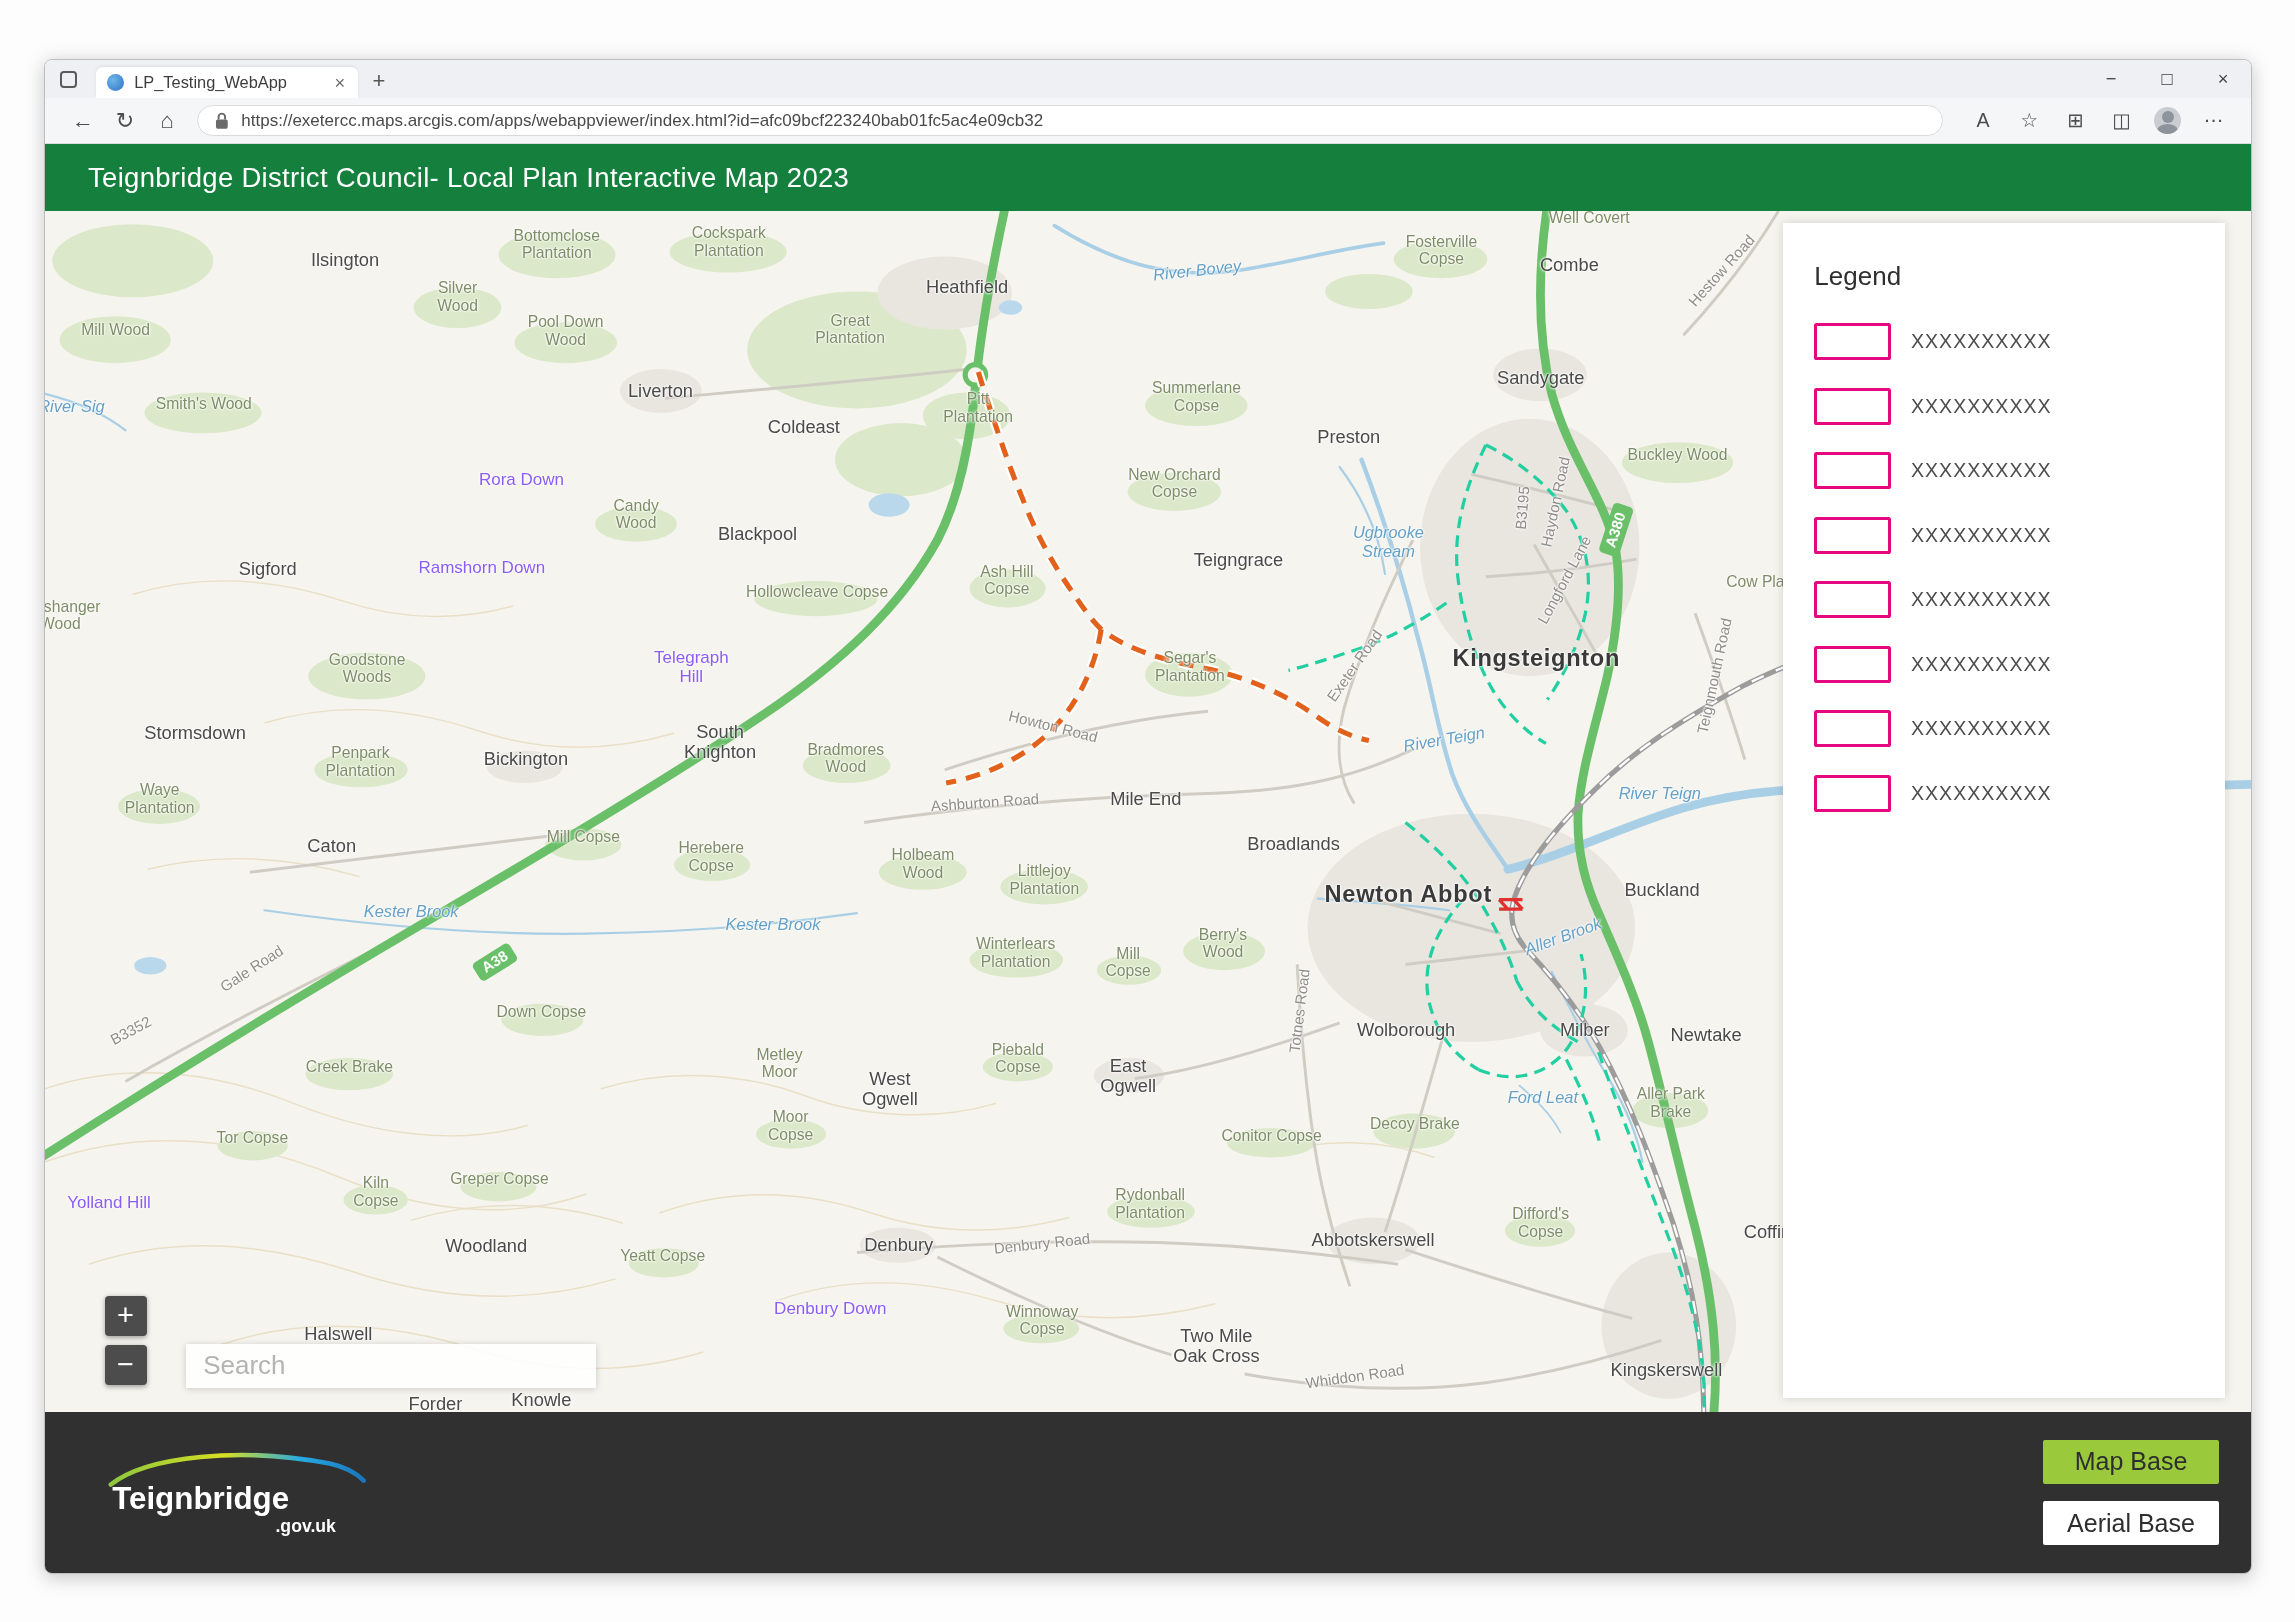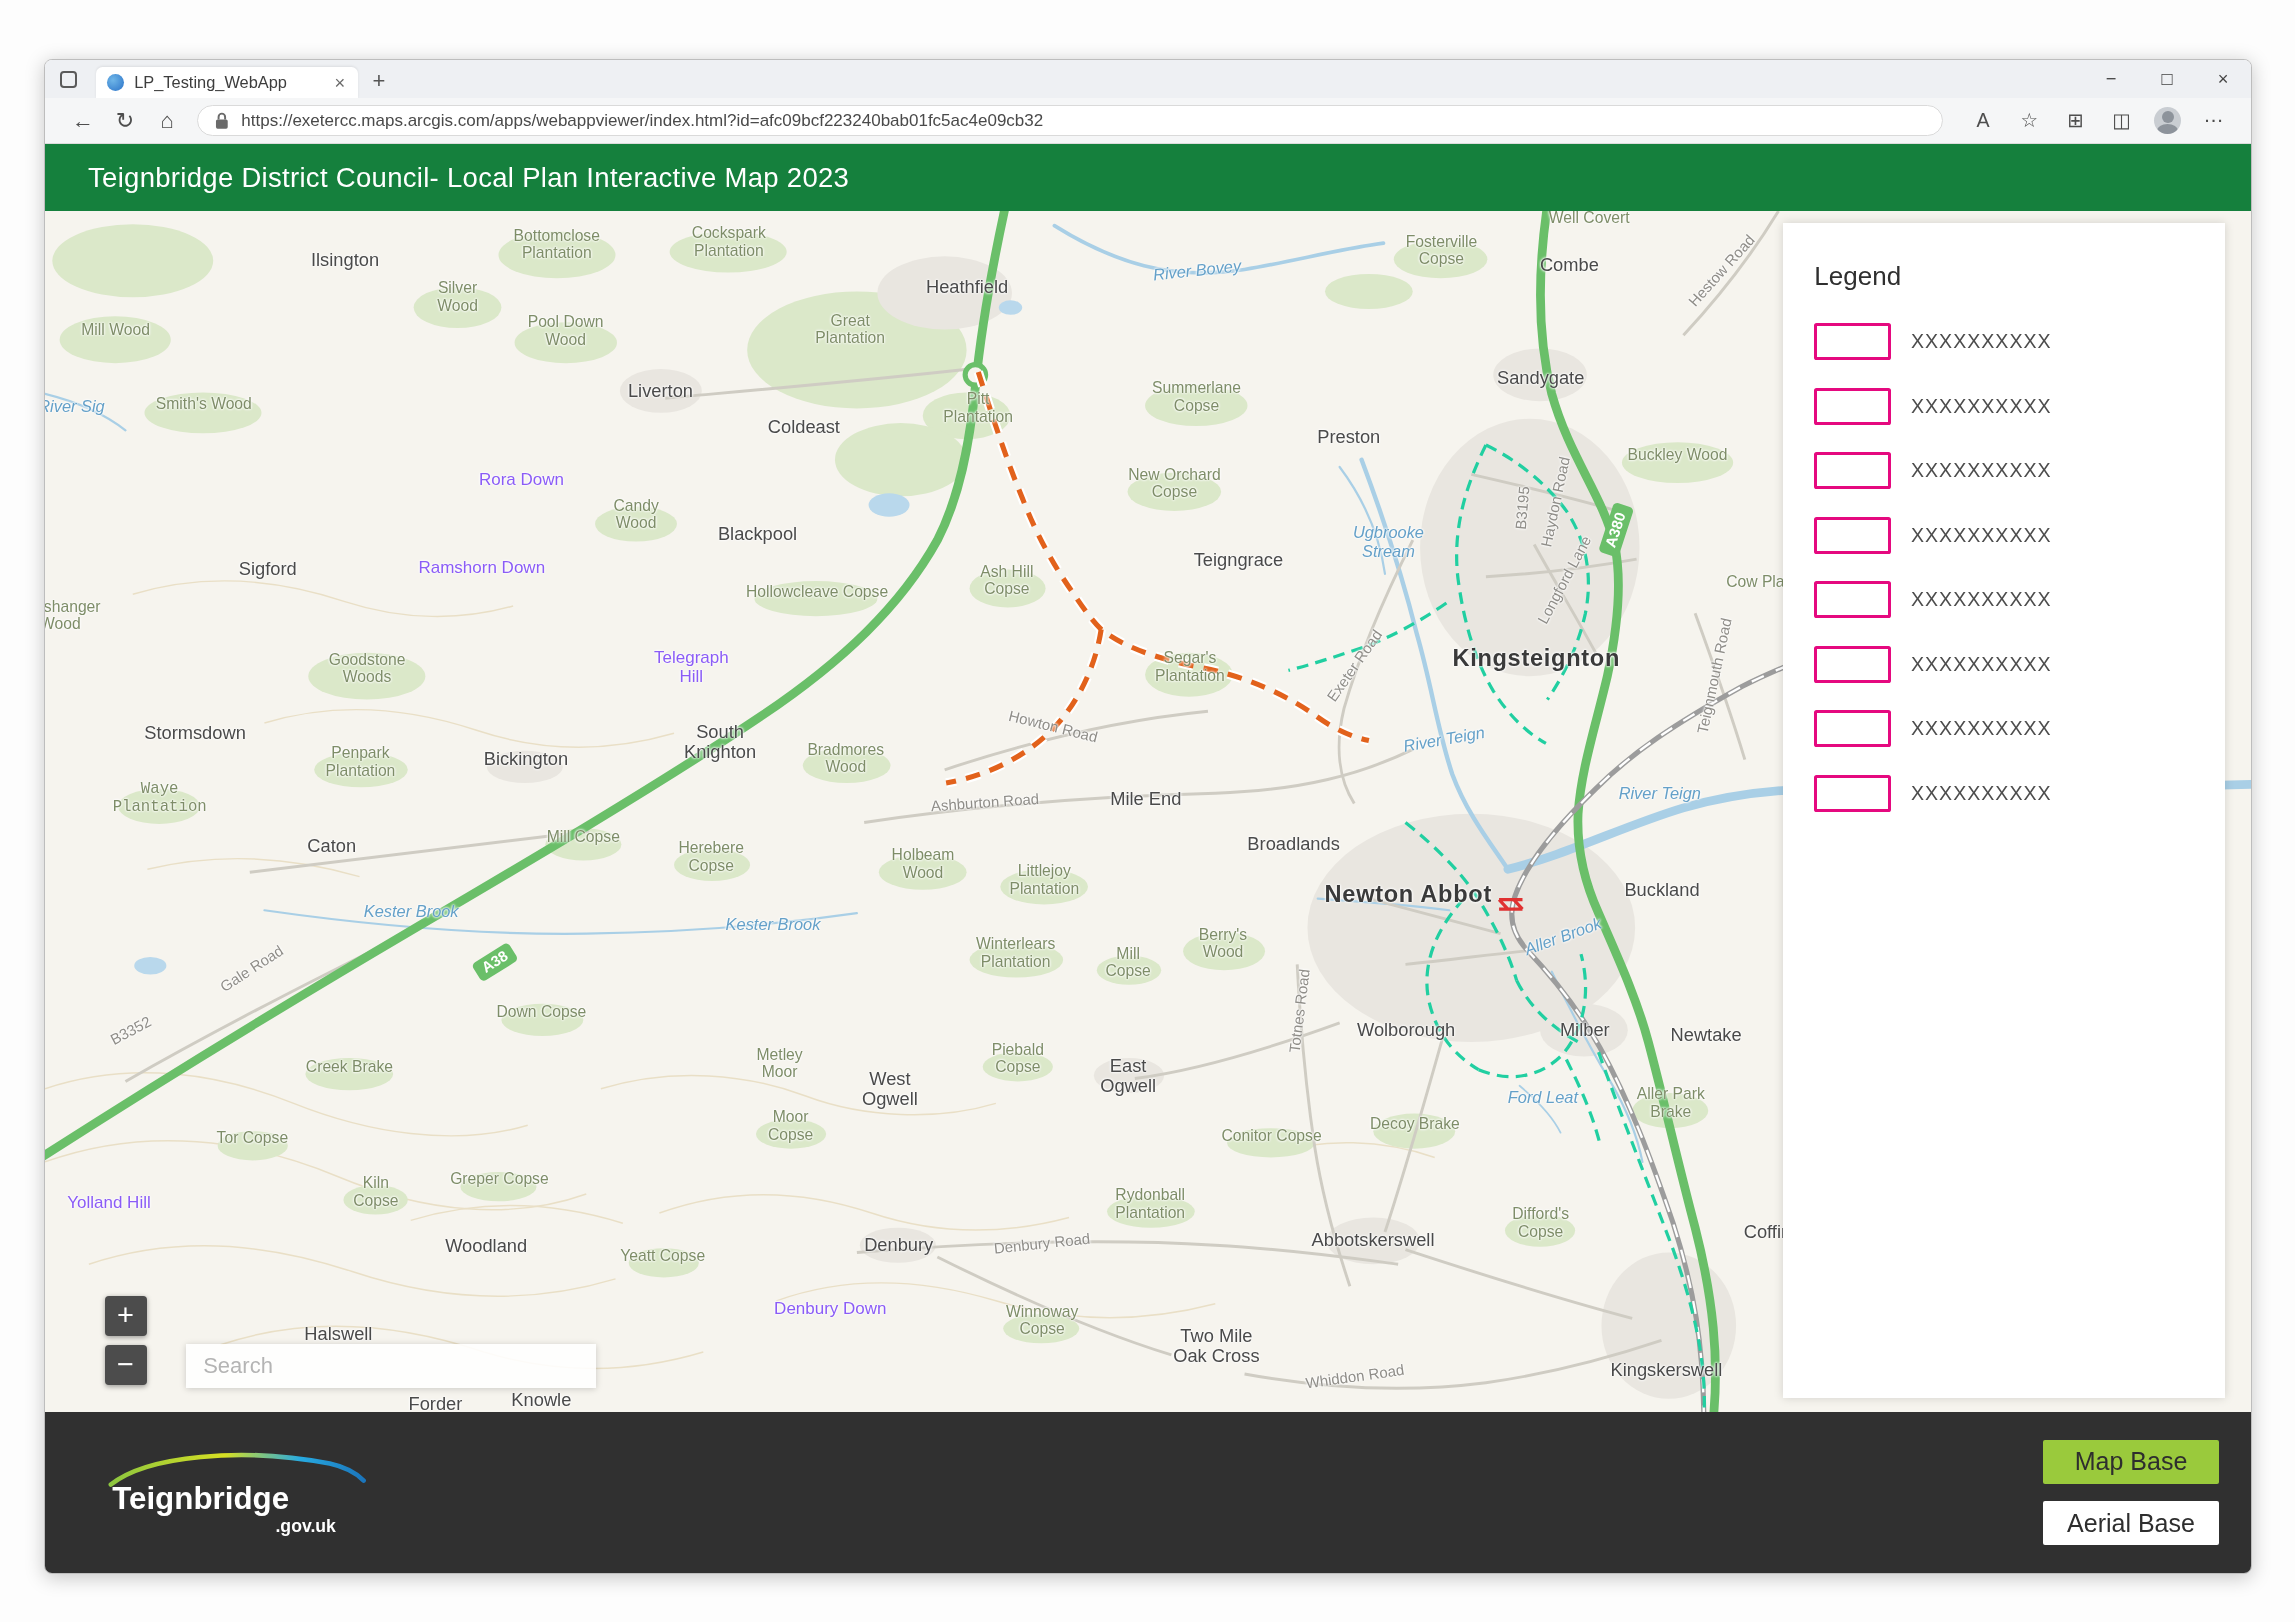--- a/index.html
+++ b/index.html
@@ -66,21 +66,21 @@
   .legend-item { display:flex; align-items:center; }
   .legend-swatch { width:77px; height:37px; background:#fff; border:3.3px solid #e5097f; border-radius:2.6px; flex:0 0 auto; }
   .legend-label { font-size:19.6px; color:#4d4d4d; margin-left:19.6px; letter-spacing:1px; }
 
   
   .zoom-stack { position:absolute; left:2.7%; top:90.3%; display:flex; flex-direction:column; gap:9.2px; }
   .zoom-btn { width:42px; height:40px; background:#4c4c4c; color:#fff; font-size:29px; line-height:38px;
               text-align:center; border-radius:3.9px; box-shadow:0 1.3px 5.2px rgba(0,0,0,.35); }
   .search-box { position:absolute; left:6.4%; top:94.3%; width:18.6%; height:44px; }
   .search-box input { width:100%; height:100%; border:none; background:rgba(255,255,255,.88);
-              box-shadow:0 1.3px 6.5px rgba(0,0,0,.18); font-size:22px; color:#4d7c0f; padding:0 17px;
+              box-shadow:0 1.3px 6.5px rgba(0,0,0,.18); font-size:26px; color:#4d7c0f; padding:0 17px;
               font-family:"Liberation Sans", sans-serif; outline:none; }
   .search-box input::placeholder { color:#b4b4b4; }
 
   
   .app-footer { height:161px; background:#303030; flex:0 0 auto; display:flex; align-items:center;
                 justify-content:space-between; padding:0 32px 0 59px; }
   .base-buttons { display:flex; flex-direction:column; gap:17.7px; align-items:flex-end; }
   .base-btn { width:176px; height:44px; font-size:25px; font-family:"Liberation Sans", sans-serif;
               display:flex; align-items:center; justify-content:center; border:none; border-radius:2px; color:#2e2e2e; }
   .base-btn.aerial { background:#fff; }
@@ -348,21 +348,21 @@
         <div class="map-label place" style="left: 6.8%; top: 43.5%; transform: translate(-50%, -50%);">Stormsdown</div>
         <div class="map-label wood" style="left: 14.3%; top: 45.9%; transform: translate(-50%, -50%);">Penpark
 Plantation</div>
         <div class="map-label place" style="left: 21.8%; top: 45.6%; transform: translate(-50%, -50%);">Bickington</div>
         <div class="map-label place" style="left: 30.6%; top: 44.2%; transform: translate(-50%, -50%);">South
 Knighton</div>
         <div class="map-label wood" style="left: 36.3%; top: 45.6%; transform: translate(-50%, -50%);">Bradmores
 Wood</div>
         <div class="map-label road" style="left: 45.7%; top: 43%; transform: translate(-50%, -50%) rotate(14deg);">Howton Road</div>
         <div class="map-label water" style="left: 63.4%; top: 44%; transform: translate(-50%, -50%) rotate(-10deg);">River Teign</div>
-        <div class="map-label wood" style="left: 5.2%; top: 49%; transform: translate(-50%, -50%); font-family: Liberation Mono, monospace;">Waye
+        <div class="map-label wood" style="left: 5.2%; top: 49%; transform: translate(-50%, -50%);">Waye
 Plantation</div>
         <div class="map-label road" style="left: 42.6%; top: 49.3%; transform: translate(-50%, -50%) rotate(-4deg);">Ashburton Road</div>
         <div class="map-label place" style="left: 49.9%; top: 49%; transform: translate(-50%, -50%);">Mile End</div>
         <div class="map-label place" style="left: 56.6%; top: 52.7%; transform: translate(-50%, -50%);">Broadlands</div>
         <div class="map-label water" style="left: 73.2%; top: 48.5%; transform: translate(-50%, -50%);">River Teign</div>
         <div class="map-label place" style="left: 13%; top: 52.9%; transform: translate(-50%, -50%);">Caton</div>
         <div class="map-label wood" style="left: 24.4%; top: 52.1%; transform: translate(-50%, -50%);">Mill Copse</div>
         <div class="map-label wood" style="left: 30.2%; top: 53.8%; transform: translate(-50%, -50%);">Herebere
 Copse</div>
         <div class="map-label wood" style="left: 39.8%; top: 54.4%; transform: translate(-50%, -50%);">Holbeam

